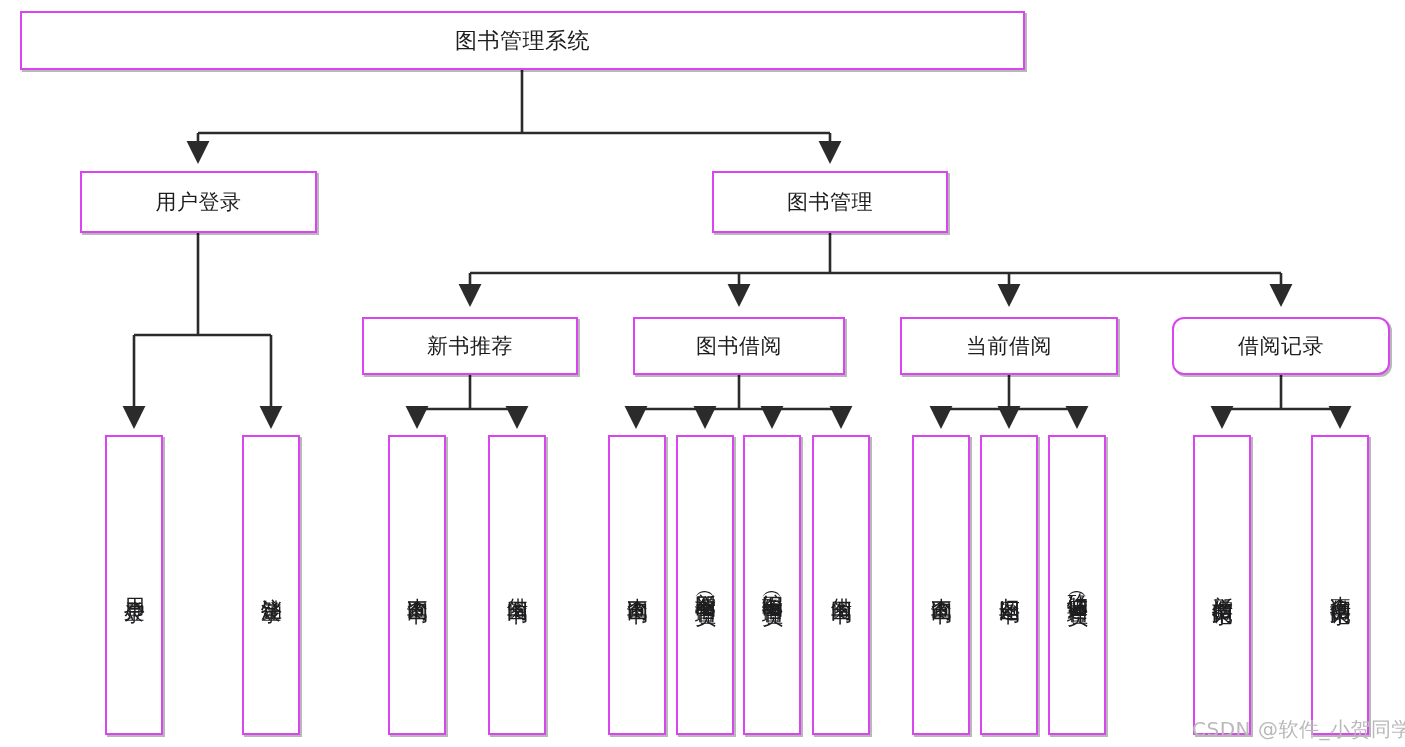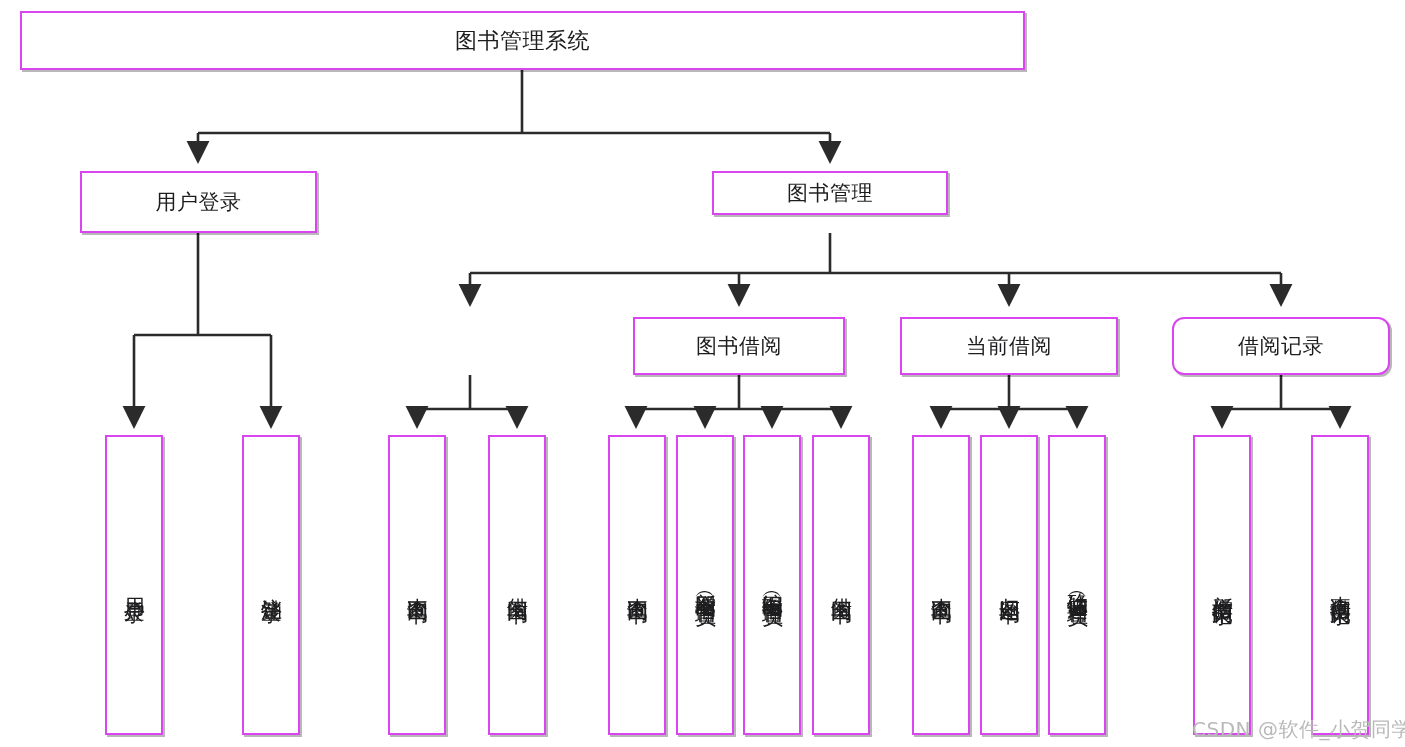--- a/index.html
+++ b/index.html
@@ -115,24 +115,27 @@
     </g>
   </svg>
 
   <div class="node root" style="left:20px; top:11px; width:1005px; height:59px;">
     <span class="node-label">图书管理系统</span>
   </div>
 
   <div class="node" style="left:80px; top:171px; width:237px; height:62px;">
     <span class="node-label">用户登录</span>
   </div>
-  <div class="node" style="left:712px; top:171px; width:236px; height:44px;">
+  <div class="node" style="left:712px; top:171px; width:236px; height:62px;">
     <span class="node-label">图书管理</span>
   </div>
 
+  <div class="node" style="left:362px; top:317px; width:216px; height:58px;">
+    <span class="node-label">新书推荐</span>
+  </div>
   <div class="node" style="left:633px; top:317px; width:212px; height:58px;">
     <span class="node-label">图书借阅</span>
   </div>
   <div class="node" style="left:900px; top:317px; width:218px; height:58px;">
     <span class="node-label">当前借阅</span>
   </div>
   <div class="node" style="left:1172px; top:317px; width:218px; height:58px;border-radius:12px;">
     <span class="node-label">借阅记录</span>
   </div>
 

